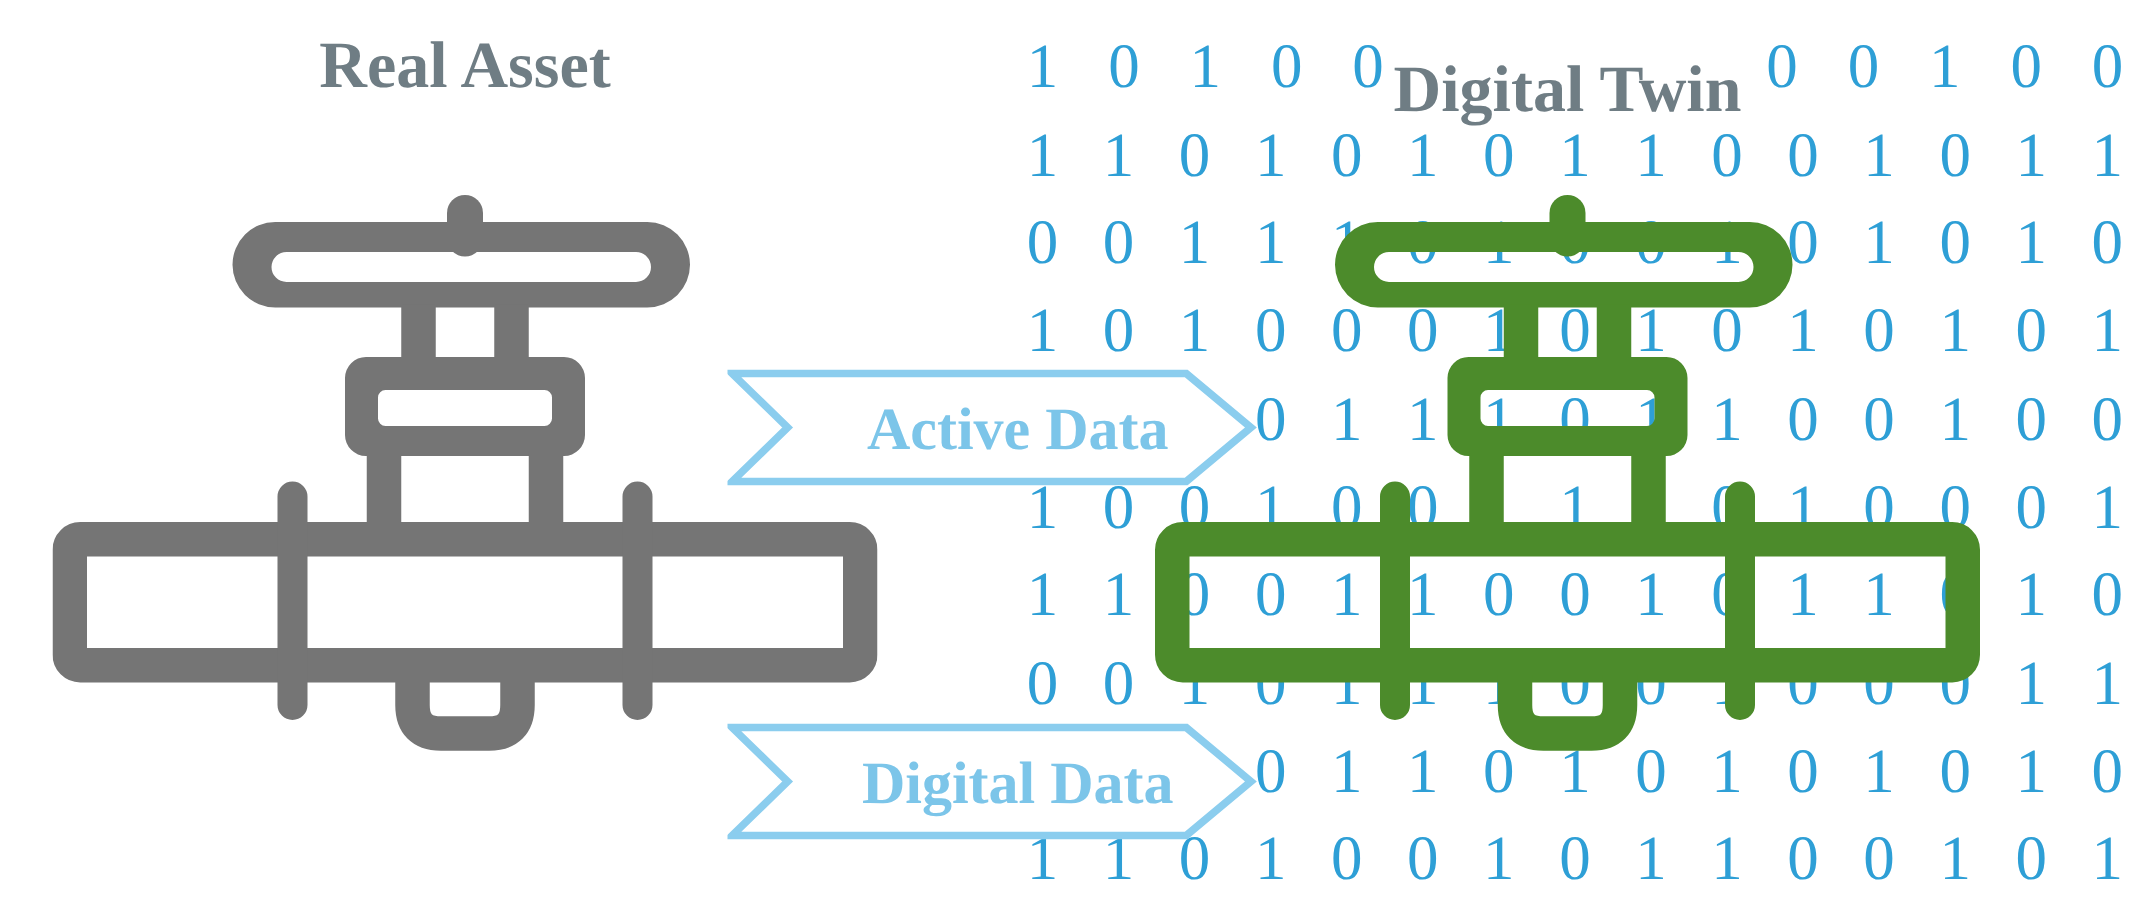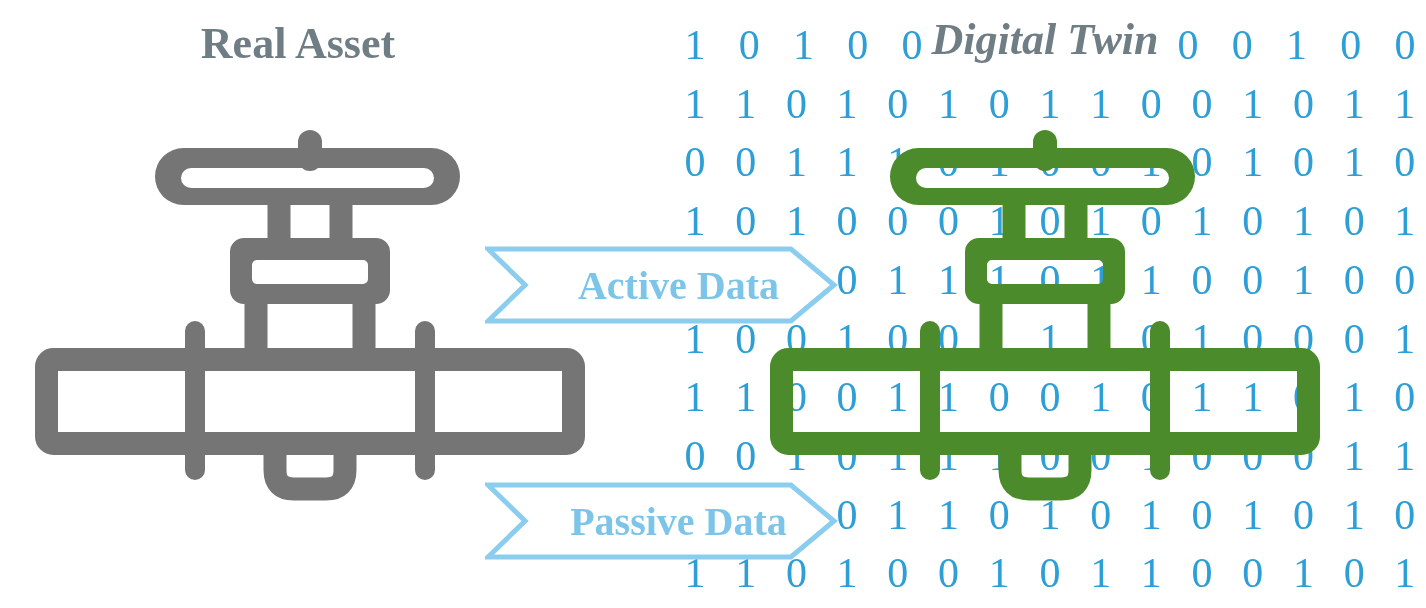--- a/index.html
+++ b/index.html
@@ -17,22 +17,22 @@
     color:var(--digit-blue,#2E9FD6); font-family:"Liberation Serif", serif;
   }
   .digit-group { display:flex; justify-content:space-between; width:243px; }
   .row1-spacer { flex:1; }
   
   .title {
     position:absolute; font-size:44px; font-weight:bold;
     color:var(--title-gray,#6F7D84); text-align:center;
     height:48px; line-height:48px; z-index:2; white-space:nowrap;
   }
-  .title.real { left:23px;  width:550px; top:20px; }
-  .title.twin { left:845px; width:400px; top:16px;font-style:italic; }
+  .title.real { left:35px;  width:550px; top:20px; }
+  .title.twin { left:845px; width:400px; top:36px; }
   
   .valve { position:absolute; top:128px; width:550px; height:378px; z-index:2; }
   .valve.gray  { left:35px;  color:var(--valve-gray,#757575); }
   .valve.green { left:770px; color:var(--valve-green,#4C8B2B); }
   
   .banner { position:absolute; left:485px; width:353px; height:78px; z-index:3; }
   .banner.active  { top:246px; }
   .banner.passive { top:482px; }
   .banner-shape { position:absolute; left:0; top:0; width:100%; height:100%; }
   .banner-shape polygon { fill:#ffffff; stroke:var(--banner-blue,#8BCDEE); stroke-width:5; }
@@ -247,16 +247,16 @@
     <svg class="banner-shape" viewBox="0 0 352 78" preserveAspectRatio="none">
       <polygon points="3,3 305,3 348,39 305,75 3,75 40,39"></polygon>
     </svg>
     <span class="banner-label">Active Data</span>
   </div>
 
   <div class="banner passive">
     <svg class="banner-shape" viewBox="0 0 352 78" preserveAspectRatio="none">
       <polygon points="3,3 305,3 348,39 305,75 3,75 40,39"></polygon>
     </svg>
-    <span class="banner-label">Passive Data</span>
+    <span class="banner-label">Digital Data</span>
   </div>
 
 </div>
 
 </body></html>

